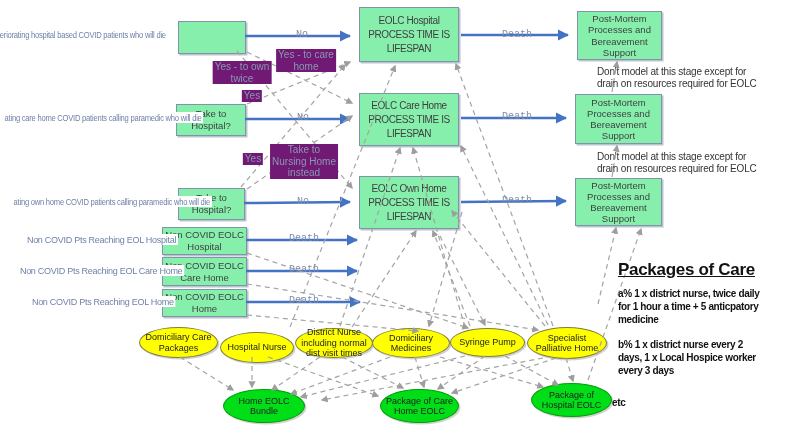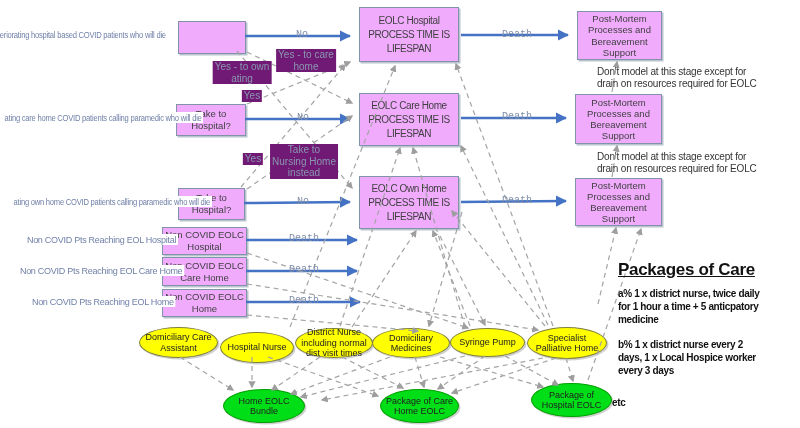--- a/index.html
+++ b/index.html
@@ -9,21 +9,21 @@
     overflow:hidden;
   }
   .rowlabel{
     position:absolute;font-size:9.5px;letter-spacing:-0.3px;color:#7080A8;
     white-space:nowrap;z-index:4;transform-origin:left center;
   }
   .scale80{transform:scaleX(.80);}
   .scale95{transform:scaleX(.95);}
   .wbg{background:#ffffff;padding:0 2px;}
   .node{
-    position:absolute;background:#f0abfc;border:1.6px solid #8093A8;
+    position:absolute;background:#86efac;border:1.6px solid #8093A8;
     display:flex;align-items:center;justify-content:center;text-align:center;
     white-space:pre-line;color:#3F3F3F;z-index:2;
     box-shadow:1.5px 1.5px 0 rgba(130,148,168,.55);
   }
   .sbox{font-size:9.5px;line-height:1.25;}
   .pbox{font-size:10px;line-height:1.4;letter-spacing:-0.4px;}
   .obox{font-size:9.5px;line-height:1.18;}
   .flabel{
     position:absolute;transform:translateX(-50%);font-size:10px;
     color:#7E8DA8;z-index:4;white-space:nowrap;font-family:Liberation Mono, monospace;
@@ -169,31 +169,31 @@
 <div class="flabel" style="left:303px;top:112px">No</div>
 <div class="flabel" style="left:303px;top:196px">No</div>
 <div class="flabel" style="left:517px;top:29px">Death</div>
 <div class="flabel" style="left:517px;top:111px">Death</div>
 <div class="flabel" style="left:517px;top:195px">Death</div>
 <div class="flabel" style="left:304px;top:233px">Death</div>
 <div class="flabel" style="left:304px;top:264px">Death</div>
 <div class="flabel" style="left:304px;top:295px">Death</div>
 
 <div class="blabel" style="left:242px;top:61px">Yes - to own
-ating</div>
+twice</div>
 <div class="blabel" style="left:306px;top:49px">Yes - to care
 home</div>
 <div class="blabel" style="left:252px;top:90px">Yes</div>
 <div class="blabel" style="left:253px;top:153px">Yes</div>
 <div class="blabel" style="left:304px;top:144px">Take to
 Nursing Home
 instead</div>
 
 <div class="ellipse yellow" style="left:139px;top:327px;width:77px;height:29px">Domiciliary Care
-Assistant</div>
+Packages</div>
 <div class="ellipse yellow" style="left:220px;top:332px;width:72px;height:29px">Hospital Nurse</div>
 <div class="ellipse yellow" style="left:295px;top:328px;width:76px;height:28px">District Nurse
 including normal
 dist visit times</div>
 <div class="ellipse yellow" style="left:372px;top:328px;width:76px;height:28px">Domiciliary
 Medicines</div>
 <div class="ellipse yellow" style="left:450px;top:328px;width:73px;height:27px">Syringe Pump</div>
 <div class="ellipse yellow" style="left:527px;top:327px;width:78px;height:30px">Specialist
 Palliative Home</div>
 

